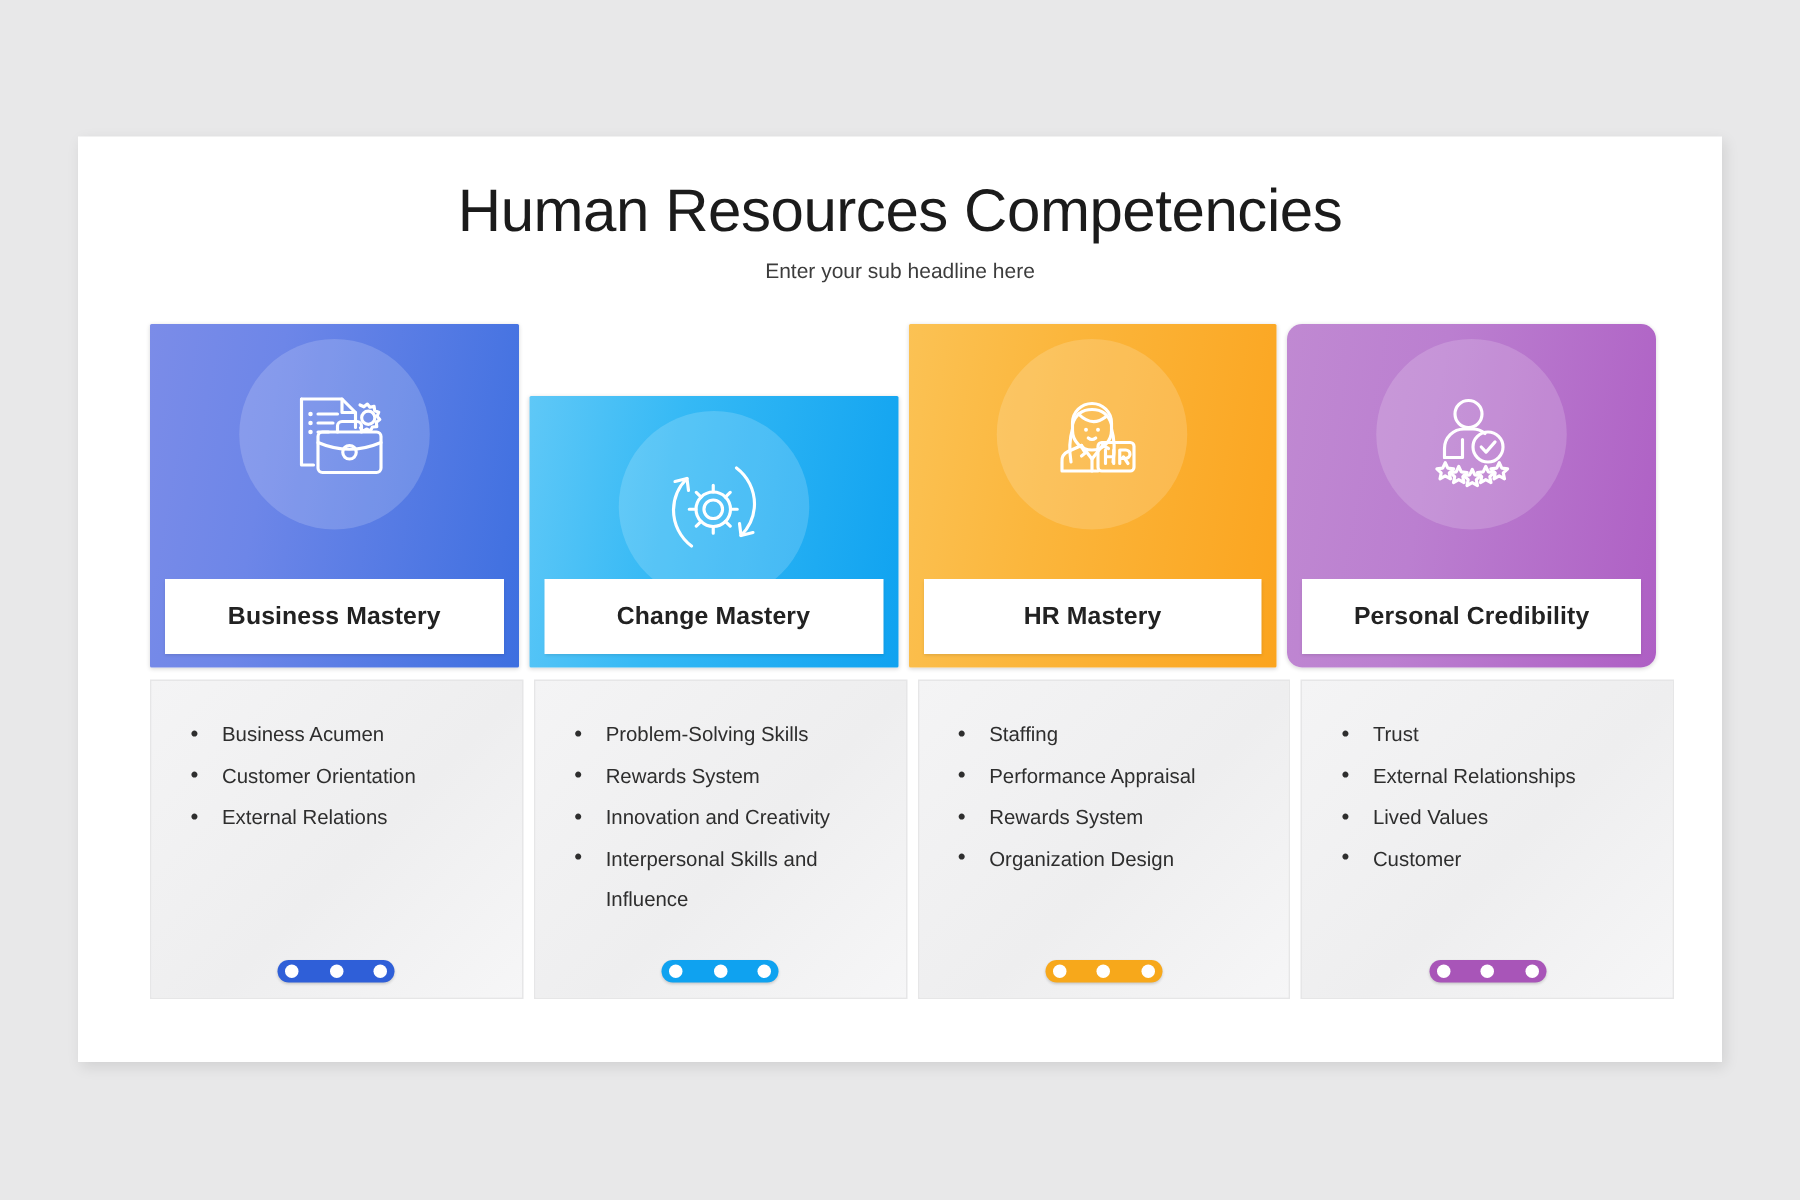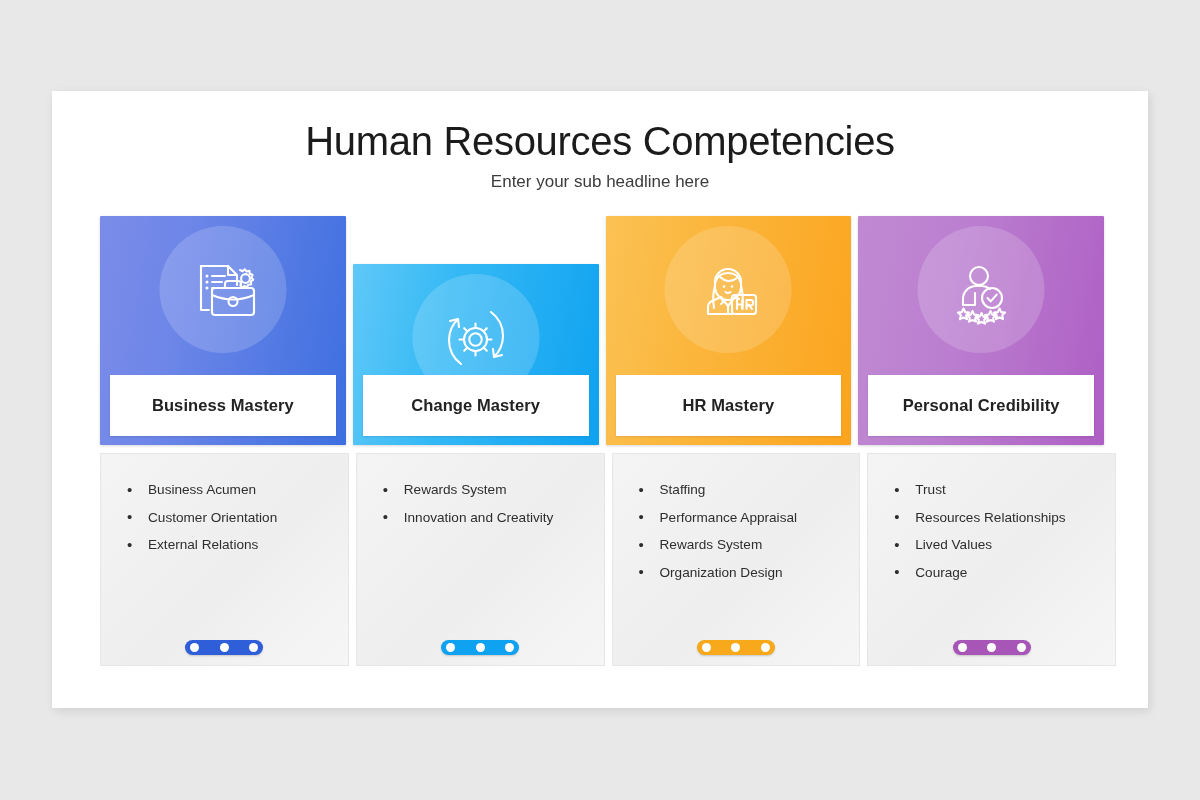--- a/index.html
+++ b/index.html
@@ -24,21 +24,21 @@
     position: absolute; top: 28px; left: 0; width: 100%;
     text-align: center;
     font-size: 40px;
     font-weight: 400;
     color: #1b1b1b;
     letter-spacing: -0.3px;
   }
   .subtitle {
     position: absolute; top: 81px; left: 0; width: 100%;
     text-align: center;
-    font-size: 17px;
+    font-size: 14px;
     color: #3c3c3c;
   }
 
   
   .cards-row {
     position: absolute;
     left: 48px; top: 125px;
     width: 1004px; height: 229px;
     display: flex;
     gap: 7px;
@@ -62,37 +62,37 @@
     position: absolute;
     left: 50%; top: 28px;
     transform: translateX(-50%);
     width: 92px; height: 92px;
     display: flex; align-items: center; justify-content: center;
   }
   .hcard .icon-wrap svg { display: block; }
   .hcard .label-box {
     position: absolute;
     left: 10px; right: 10px; bottom: 9px;
-    height: 61px;
+    height: 50px;
     background: #ffffff;
     display: flex; align-items: center; justify-content: center;
     box-shadow: 0 1px 2px rgba(0,0,0,0.10);
   }
   .hcard .label-box span {
     font-size: 16.5px;
     font-weight: bold;
     color: #222222;
     letter-spacing: 0.1px;
   }
 
   
   .grad-0 { background: linear-gradient(100deg, #7b8ce8 0%, #6d86e8 32%, #3d6fe0 100%); }
   .grad-1 { background: linear-gradient(100deg, #5fc8f7 0%, #35b9f5 38%, #0fa2f0 100%); margin-top: 48px; }
   .grad-2 { background: linear-gradient(100deg, #fbc254 0%, #fbb63c 38%, #fba41e 100%); text-decoration: underline; }
-  .grad-3 { background: linear-gradient(100deg, #c089d2 0%, #bb7fd0 38%, #ae5fc4 100%); }
+  .grad-3 { background: linear-gradient(100deg, #c089d2 0%, #bb7fd0 38%, #ae5fc4 100%); border-radius: 10px; }
 
   
   .lists-row {
     position: absolute;
     left: 48px; top: 362px;
     width: 1016px; height: 213px;
     display: flex;
     gap: 7px;
   }
   .lcard {
@@ -258,22 +258,24 @@
         </ul>
         <div class="pill pill-0">
           <i></i>
           <i></i>
           <i></i>
         </div>
       </div>
 
       <div class="lcard">
         <ul>
+          <li>Problem-Solving Skills</li>
           <li>Rewards System</li>
           <li>Innovation and Creativity</li>
+          <li>Interpersonal Skills and Influence</li>
         </ul>
         <div class="pill pill-1">
           <i></i>
           <i></i>
           <i></i>
         </div>
       </div>
 
       <div class="lcard">
         <ul>
@@ -285,23 +287,23 @@
         <div class="pill pill-2">
           <i></i>
           <i></i>
           <i></i>
         </div>
       </div>
 
       <div class="lcard">
         <ul>
           <li>Trust</li>
-          <li>Resources Relationships</li>
+          <li>External Relationships</li>
           <li>Lived Values</li>
-          <li>Courage</li>
+          <li>Customer</li>
         </ul>
         <div class="pill pill-3">
           <i></i>
           <i></i>
           <i></i>
         </div>
       </div>
 
     </div>
 

